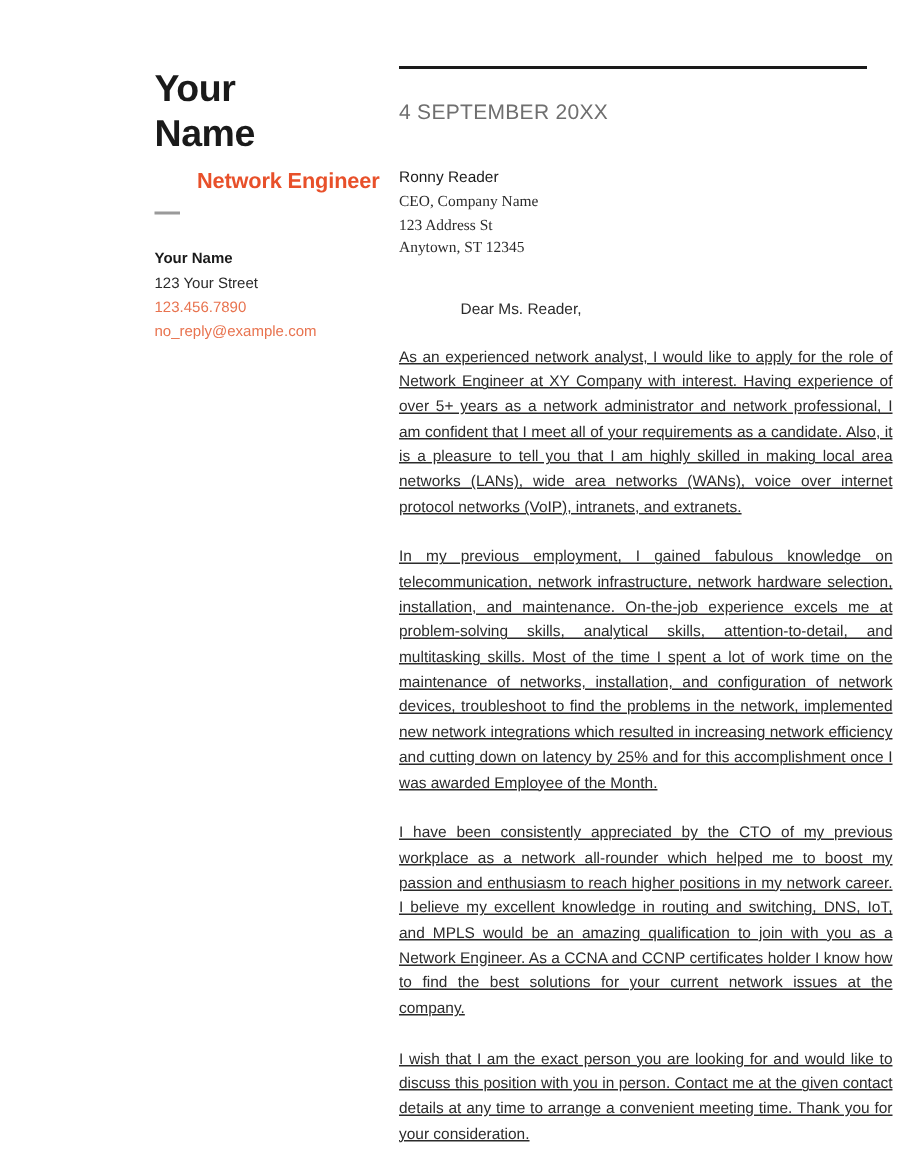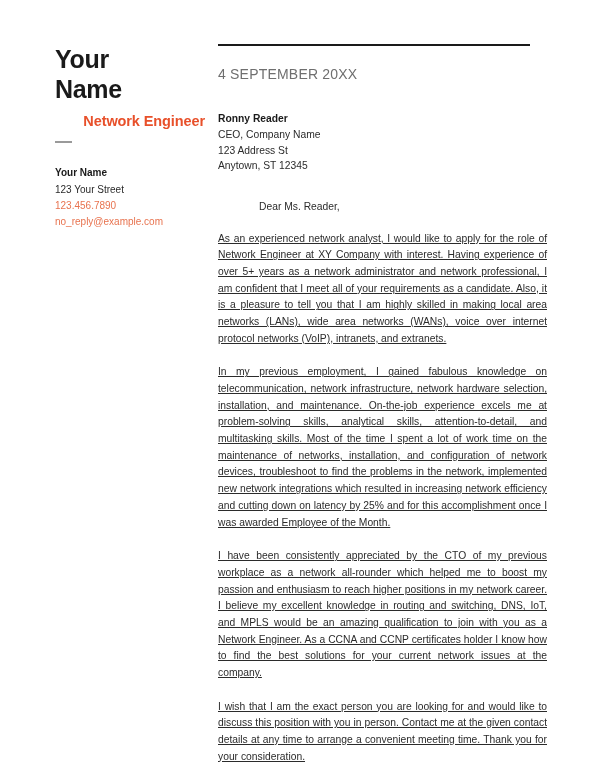--- a/index.html
+++ b/index.html
@@ -13,20 +13,21 @@
     font-family: "Liberation Sans", sans-serif;
     color: #231f20;
     overflow: hidden;
   }
 
   .page {
     position: relative;
     width: 508px;
     height: 776px;
     background: #ffffff;
+    margin-left: 48px;
   }
 
   
   .left-col {
     position: absolute;
     left: 55px;
     top: 44px;
     width: 150px;
   }
 
@@ -102,26 +103,27 @@
   }
 
   .recipient-block {
     font-size: 10.3px;
     line-height: 1.5;
     color: #2b2b2b;
     margin-bottom: 27px;
   }
   .recipient-name {
     display: block;
-    font-weight: bold;
+    font-weight: normal;
     color: #1a1a1a;
     margin-bottom: 1px;
   }
   .recipient-line {
     display: block;
+    font-family: Liberation Serif, serif;
   }
 
   .salutation {
     font-size: 10.3px;
     color: #2b2b2b;
     margin-bottom: 19px;
     padding-left: 41px;
   }
 
   .body-par {

